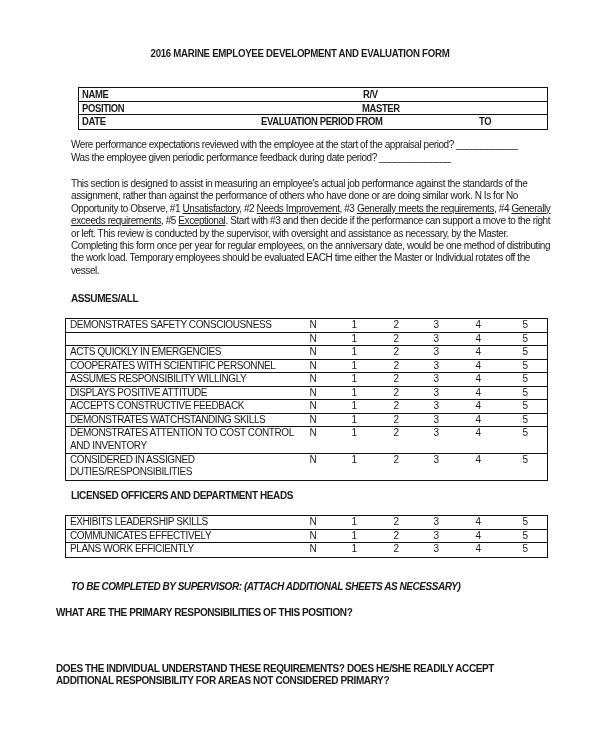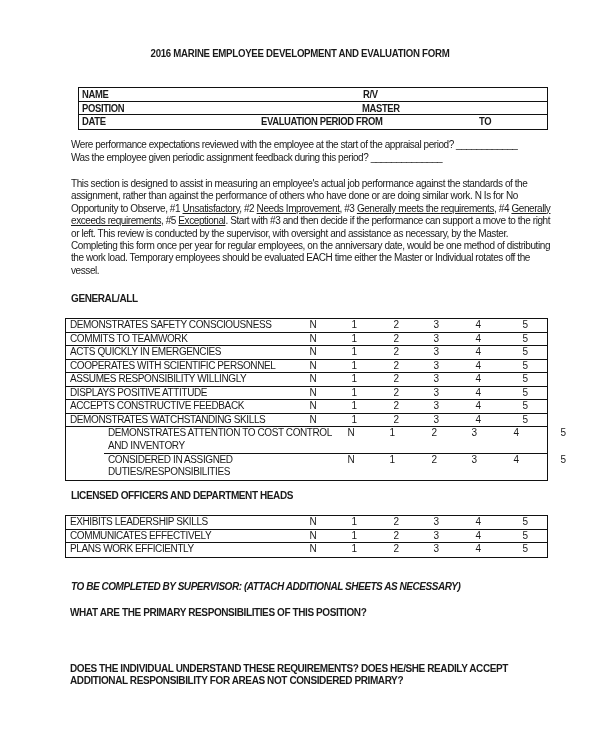--- a/index.html
+++ b/index.html
@@ -45,42 +45,42 @@
     }
     .eval-table {
       left: 65px; width: 483px;
       border: 1.5px solid #111;
     }
     .eval-row {
       position: relative; height: 13.5px;
       border-bottom: 1.2px solid #111;
       font-size: 10px; line-height: 12.5px; letter-spacing: -0.4px;
     }
-    .eval-row.tall { height: 26.5px; margin-left: 38px; }
+    .eval-row.tall { height: 26.5px; }
     .eval-row:last-child { border-bottom: none; }
     .eval-label {
       position: absolute; left: 4px; top: 0; width: 230px;
       white-space: normal; line-height: 12.8px;
     }
     .score {
       position: absolute; top: 0; width: 14px; text-align: center;
     }
     .c-n { left: 240px; }
     .c-1 { left: 281px; }
     .c-2 { left: 323px; }
     .c-3 { left: 363px; }
     .c-4 { left: 405px; }
     .c-5 { left: 452px; }
 
     .italic-head {
       left: 71px; top: 581px; font-style: italic; font-weight: bold;
       font-size: 10px; letter-spacing: -0.45px; text-align: right;
     }
     .bold-q {
-      left: 70px; font-weight: bold; font-size: 10px; letter-spacing: -0.4px;
+      left: 56px; font-weight: bold; font-size: 10px; letter-spacing: -0.4px;
       line-height: 12px;
     }
   </style>
 </head>
 <body>
 
 <div class="abs title">2016 MARINE EMPLOYEE DEVELOPMENT AND EVALUATION FORM</div>
 
 <div class="abs info-table">
   <div class="info-row">
@@ -92,38 +92,37 @@
     <span style="left:283px" class="narrow">MASTER</span>
   </div>
   <div class="info-row">
     <span style="left:3px" class="narrow">DATE</span>
     <span style="left:182px" class="narrow">EVALUATION PERIOD FROM</span>
     <span style="left:400px" class="narrow">TO</span>
   </div>
 </div>
 
 <div class="abs q-line" style="top:139px">Were performance expectations reviewed with the employee at the start of the appraisal period? ____________</div>
-<div class="abs q-line" style="top:152px">Was the employee given periodic assignment feedback during this period?  ______________</div>
+<div class="abs q-line" style="top:152px">Was the employee given periodic performance feedback during date period?  ______________</div>
 
 <div class="abs para"><span>This section is designed to assist in measuring an employee's actual job performance against the standards of the assignment, rather than against the performance of others who have done or are doing similar work.  N Is for No Opportunity to Observe, #1 </span><u>Unsatisfactory</u><span>, #2 </span><u>Needs Improvement</u><span>, #3 </span><u>Generally meets the requirements</u><span>, #4 </span><u>Generally exceeds requirements</u><span>, #5 </span><u>Exceptional</u><span>.  Start with #3 and then decide if the performance can support a move to the right or left.  This review is conducted by the supervisor, with oversight and assistance as necessary, by the Master.  Completing this form once per year for regular employees, on the anniversary date, would be one method of distributing the work load.  Temporary employees should be evaluated EACH time either the Master or Individual rotates off the vessel.</span></div>
 
-<div class="abs section-head" style="top:293px">GENERAL/ALL</div>
+<div class="abs section-head" style="top:293px">ASSUMES/ALL</div>
 
 <div class="abs eval-table" style="top:318px" id="table-general">
     <div class="eval-row">
       <span class="eval-label">DEMONSTRATES SAFETY CONSCIOUSNESS</span>
       <span class="score c-n">N</span>
       <span class="score c-1">1</span>
       <span class="score c-2">2</span>
       <span class="score c-3">3</span>
       <span class="score c-4">4</span>
       <span class="score c-5">5</span>
     </div>
     <div class="eval-row">
-      <span class="eval-label">COMMITS TO TEAMWORK</span>
       <span class="score c-n">N</span>
       <span class="score c-1">1</span>
       <span class="score c-2">2</span>
       <span class="score c-3">3</span>
       <span class="score c-4">4</span>
       <span class="score c-5">5</span>
     </div>
     <div class="eval-row">
       <span class="eval-label">ACTS QUICKLY IN EMERGENCIES</span>
       <span class="score c-n">N</span>

